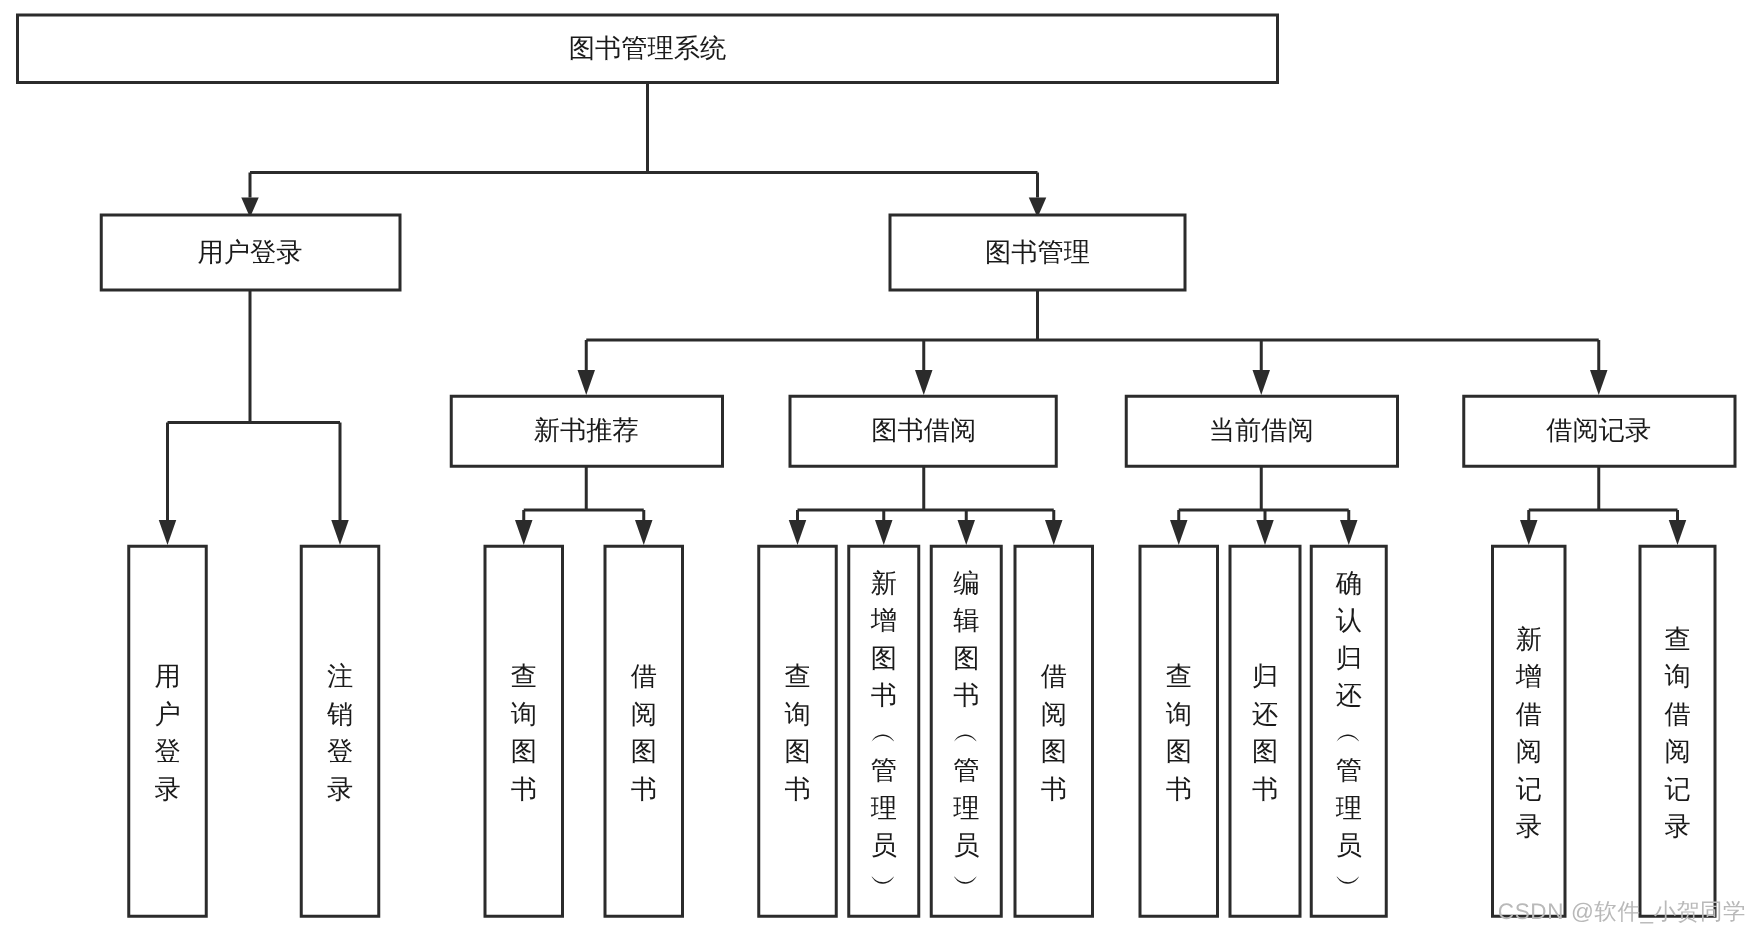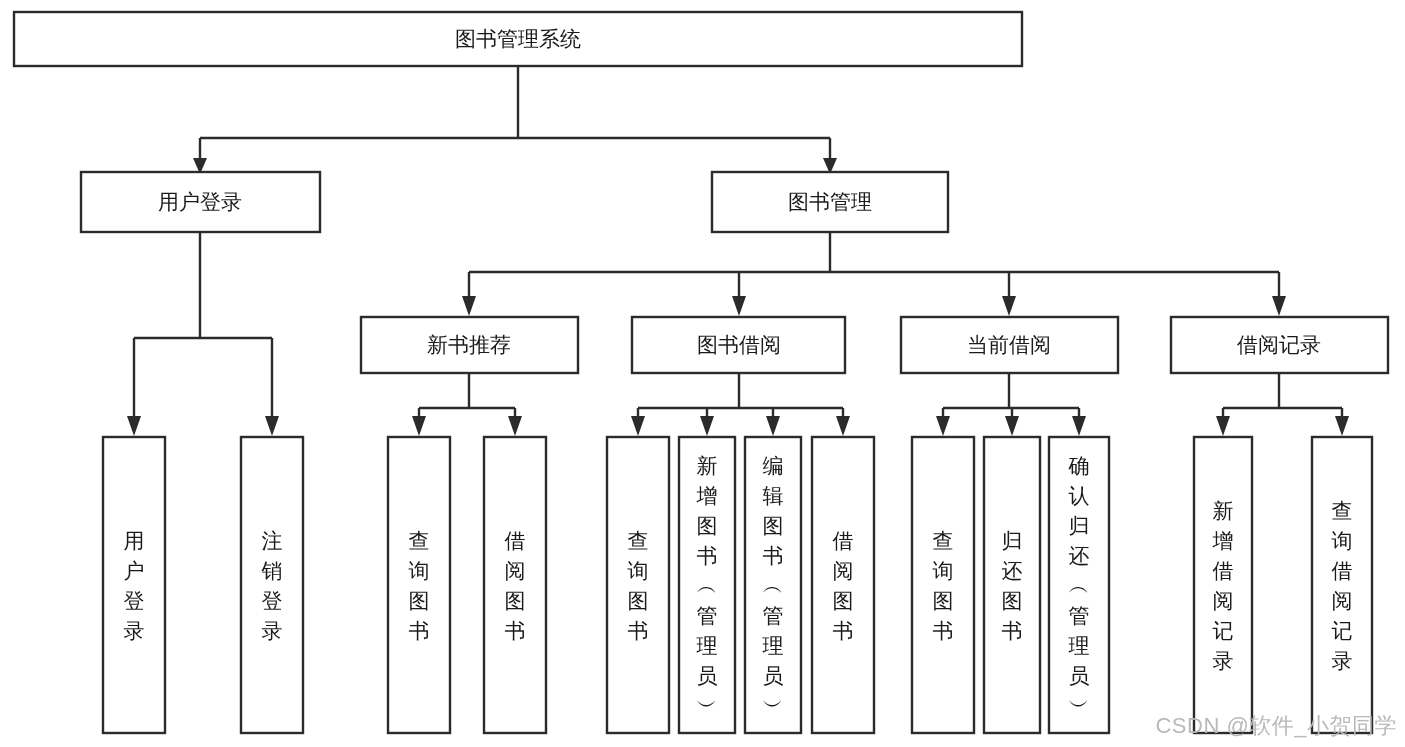--- a/index.html
+++ b/index.html
@@ -52,21 +52,21 @@
     font-family: "Liberation Sans", "DejaVu Sans", sans-serif;
     fill: #1a1a1a;
     font-size: 21px;
     text-anchor: middle;
   }
   .watermark {
     position: absolute;
     right: 8px;
     bottom: 6px;
     font-family: "Liberation Sans", "DejaVu Sans", sans-serif;
-    font-size: 22px;
+    font-size: 18px;
     color: #b9b9b9;
     letter-spacing: 0.5px;
     white-space: nowrap;
     pointer-events: none;
   }
 </style>
 </head>
 <body>
 
 <div id="diagram-root">

